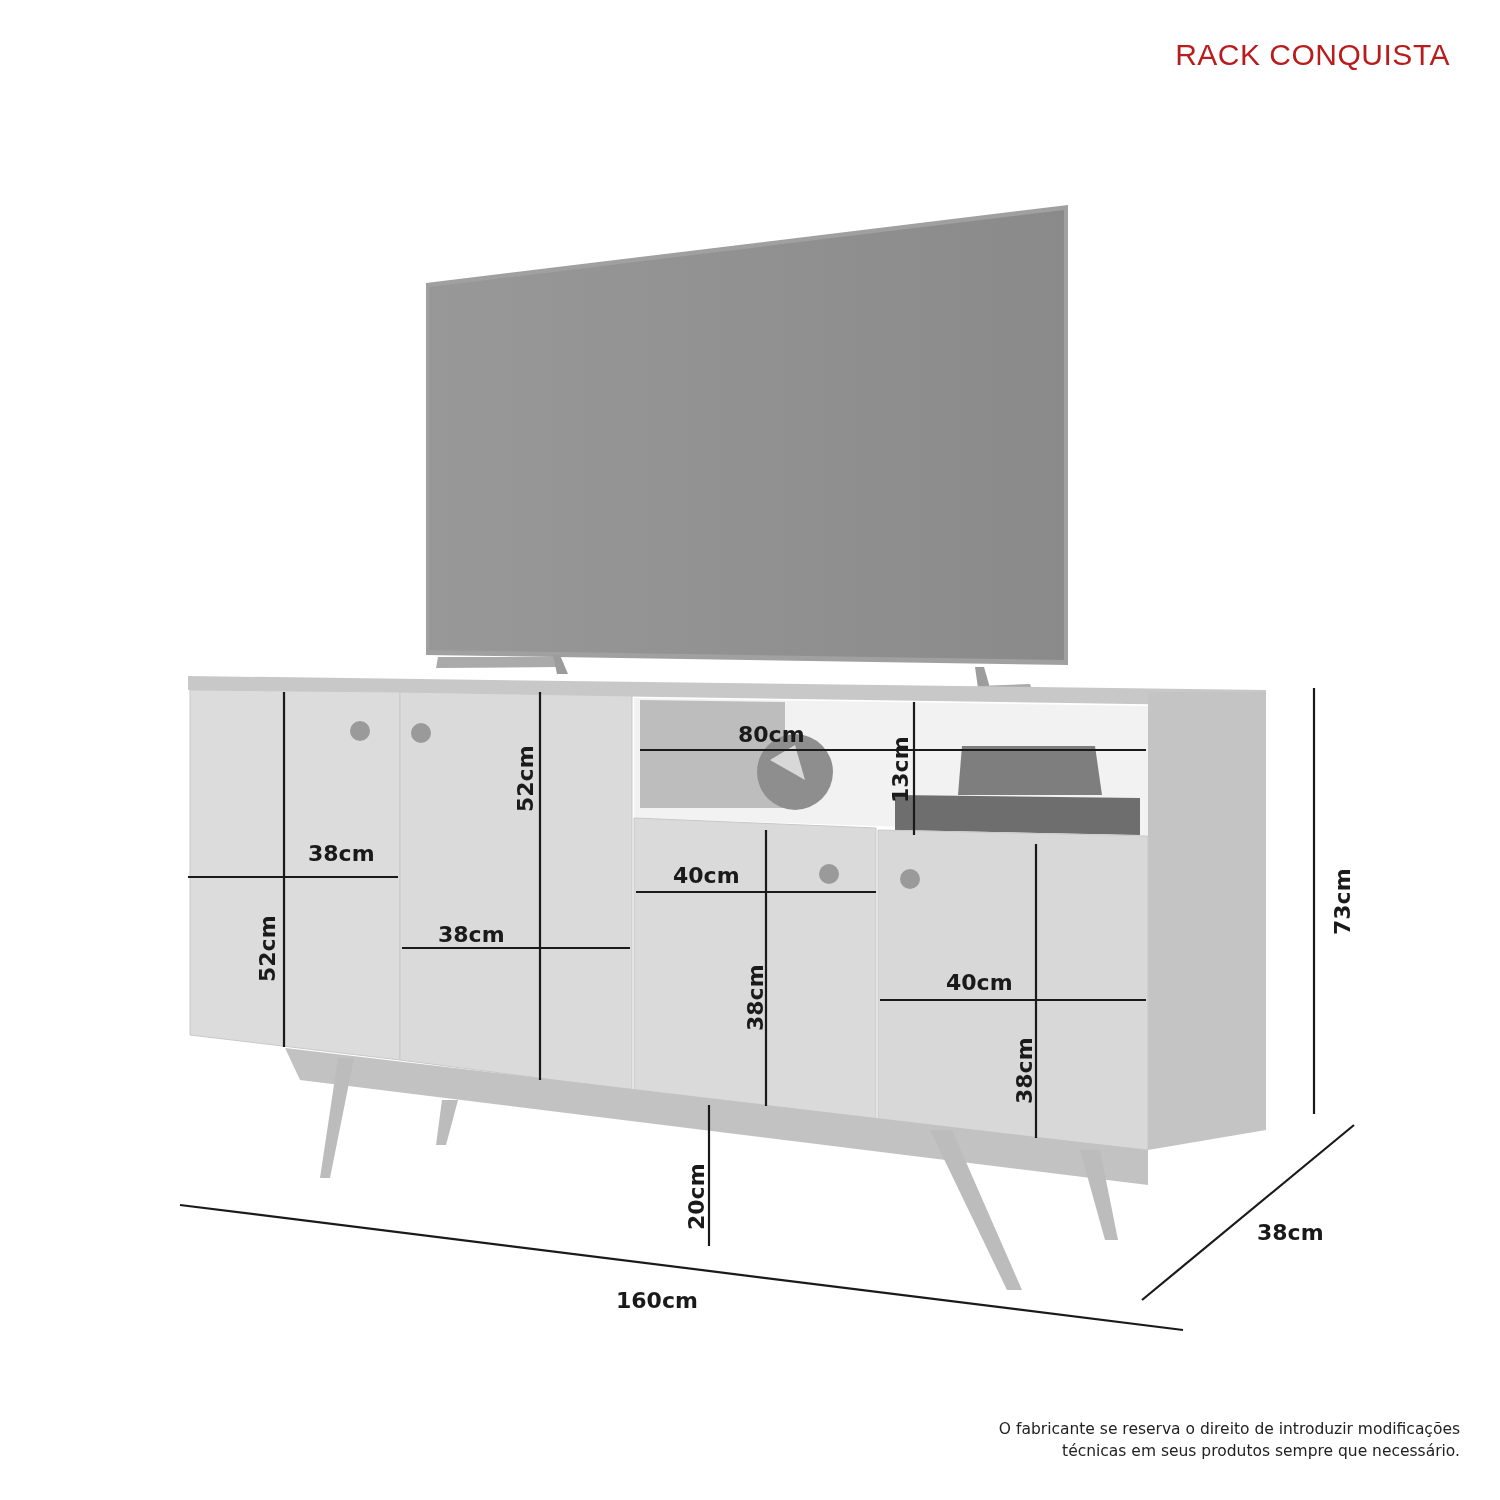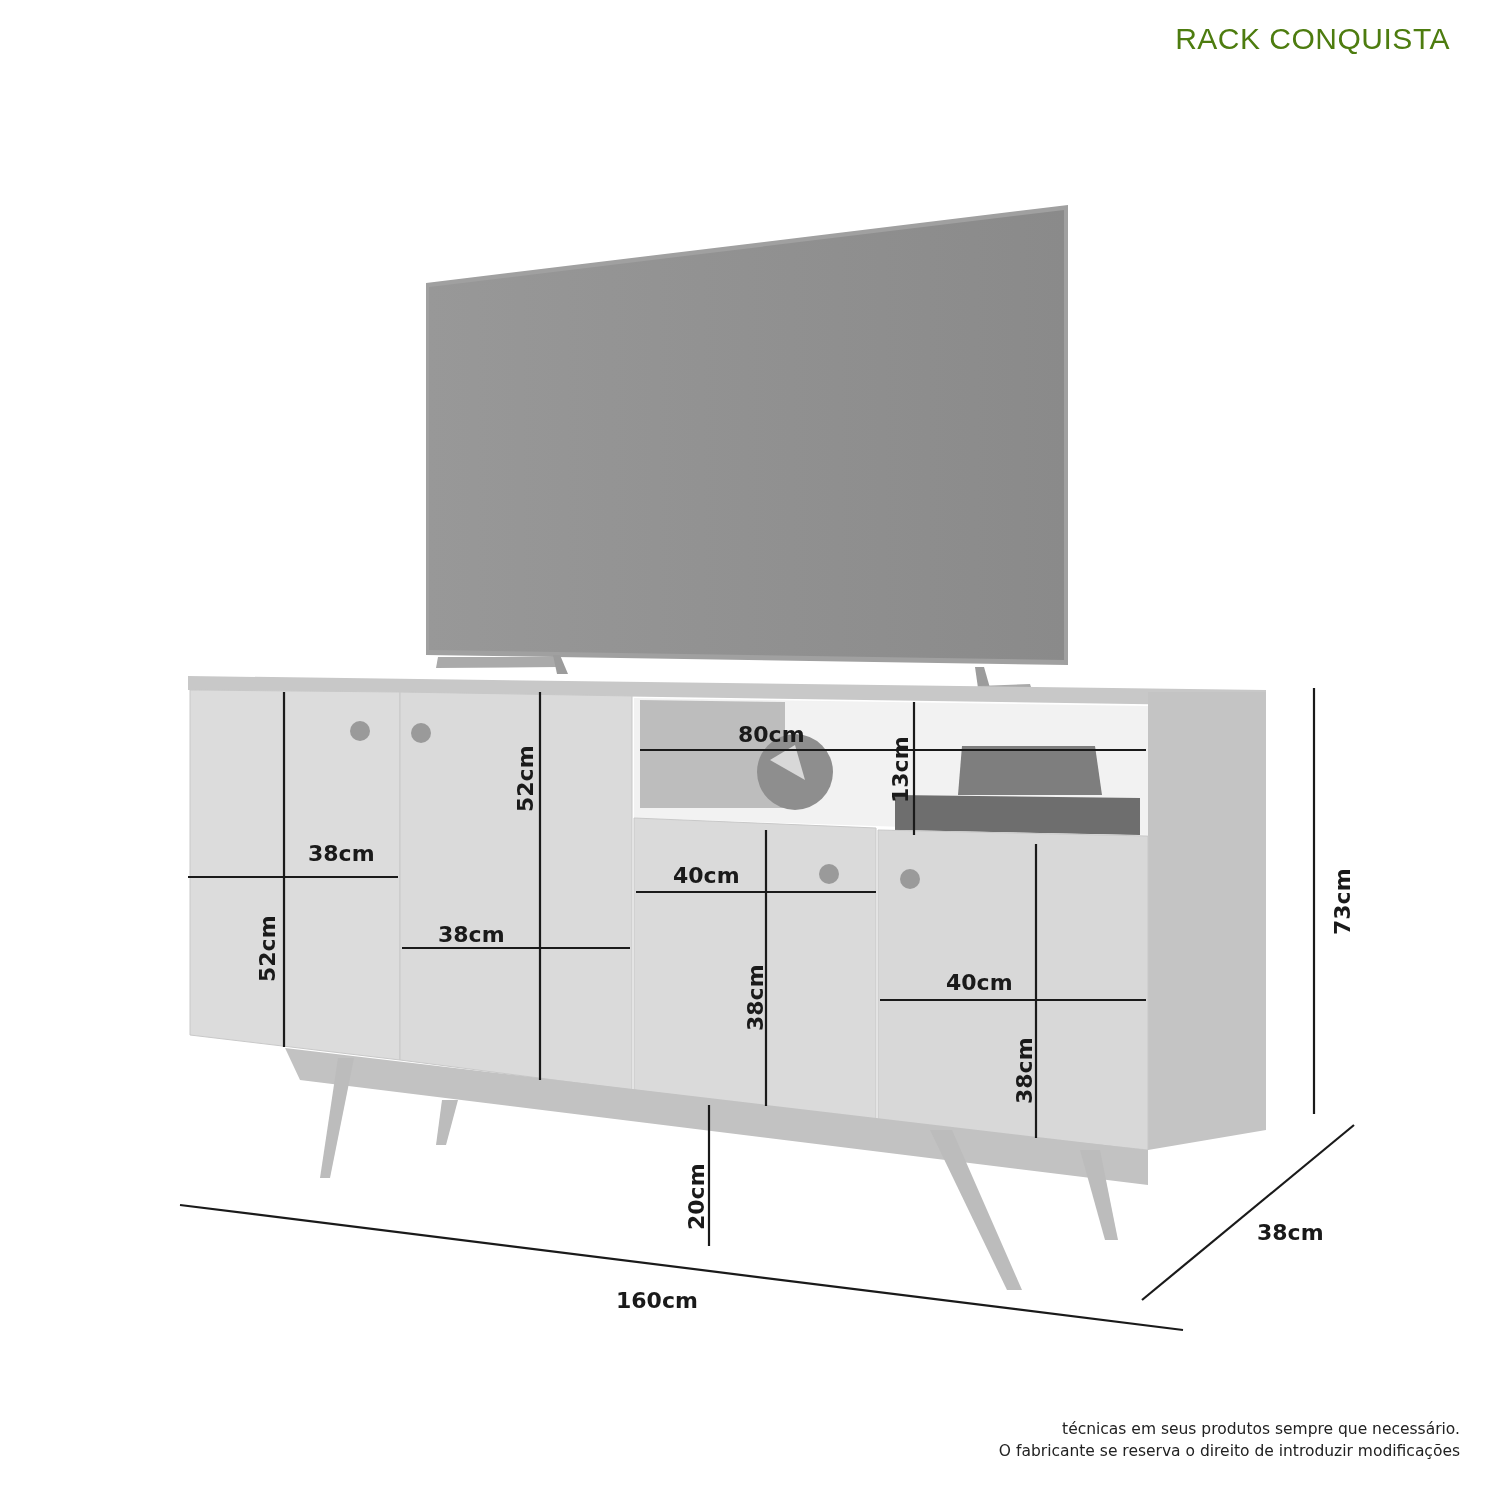--- a/index.html
+++ b/index.html
@@ -1,17 +1,17 @@
 <!DOCTYPE html>
 <html><head>
 <meta charset="utf-8">
 <style>
   html, body { margin:0; padding:0; background:#ffffff; }
   body { width:1500px; height:1500px; position:relative; overflow:hidden; font-family:"DejaVu Sans", sans-serif; }
-  .title { position:absolute; right:50px; top:22px; font-family:"Liberation Sans", sans-serif; font-size:30px; color:#4d7c0f; letter-spacing:0.5px; }
+  .title { position:absolute; right:50px; top:38px; font-family:"Liberation Sans", sans-serif; font-size:30px; color:#b91c1c; letter-spacing:0.5px; }
   .disclaimer { position:absolute; right:40px; top:1418px; text-align:right; font-family:"DejaVu Sans", sans-serif; font-size:15.5px; line-height:22px; color:#222; }
   svg { position:absolute; left:0; top:0; }
   .dim { font-family:"DejaVu Sans", sans-serif; font-size:22px; font-weight:bold; fill:#1a1a1a; }
   .dimline { stroke:#1a1a1a; stroke-width:2.2; }
 </style>
 </head>
 <body>
 
 <div class="title">RACK CONQUISTA</div>
 
@@ -96,15 +96,15 @@
   <text class="dim" transform="translate(763,1031) rotate(-90)">38cm</text>
   <text class="dim" x="946" y="990">40cm</text>
   <text class="dim" transform="translate(1032,1104) rotate(-90)">38cm</text>
   <text class="dim" transform="translate(704,1230) rotate(-90)">20cm</text>
   <text class="dim" transform="translate(1350,935) rotate(-90)">73cm</text>
   <text class="dim" x="616" y="1308">160cm</text>
   <text class="dim" x="1257" y="1240">38cm</text>
 </svg>
 
 <div class="disclaimer">
+  <div>O fabricante se reserva o direito de introduzir modificações</div>
   <div>técnicas em seus produtos sempre que necessário.</div>
-  <div>O fabricante se reserva o direito de introduzir modificações</div>
 </div>
 
 </body></html>

